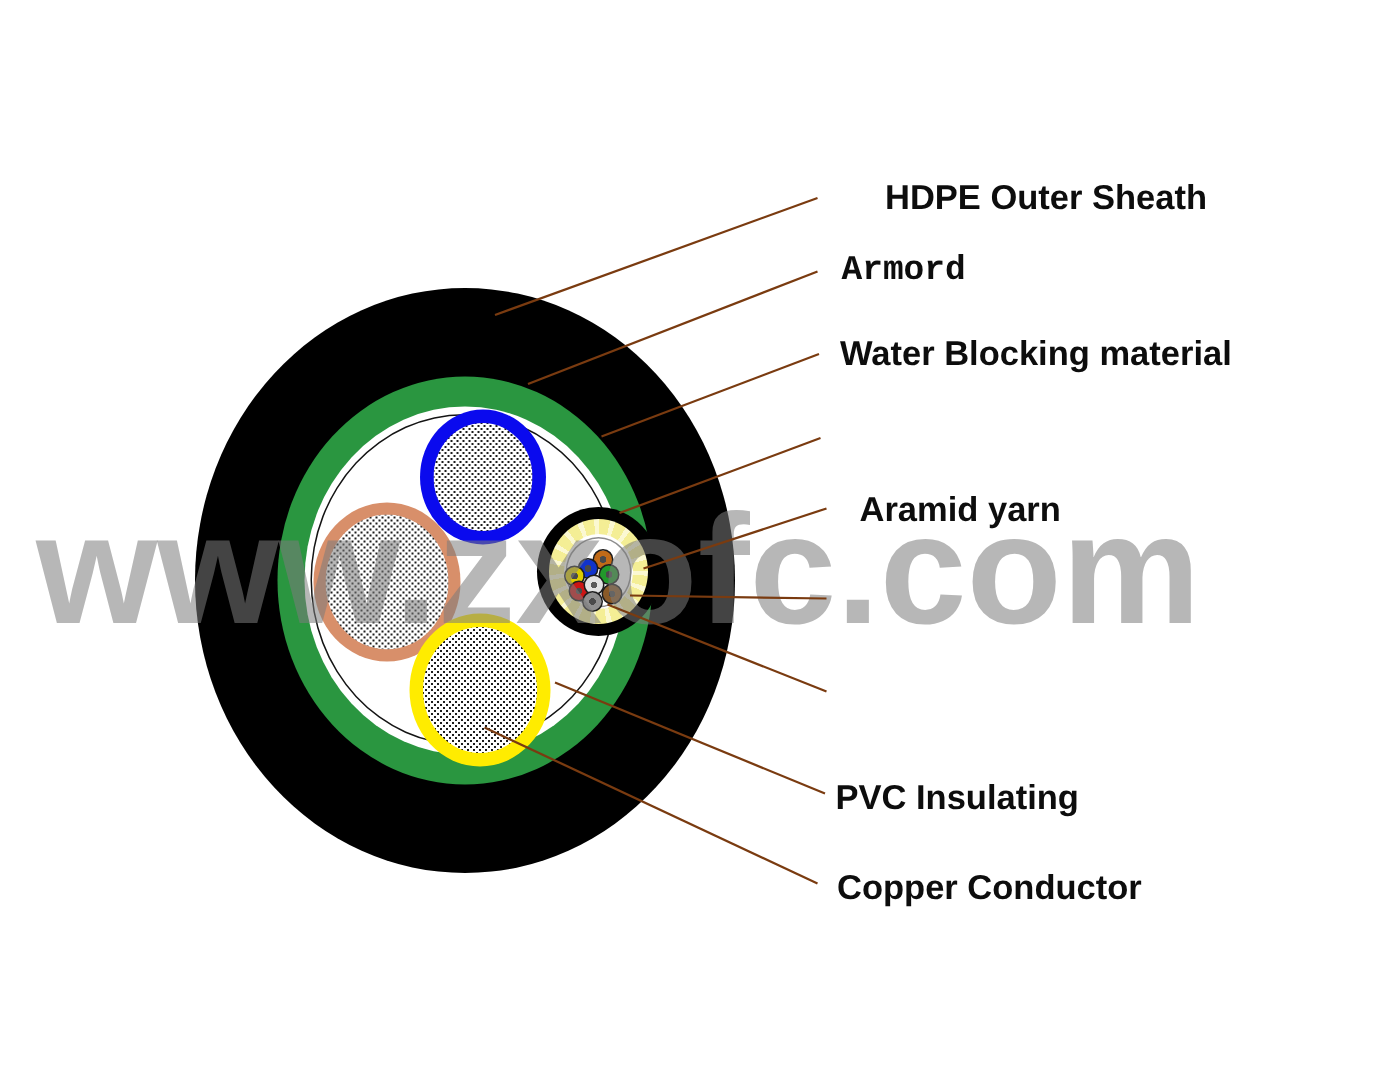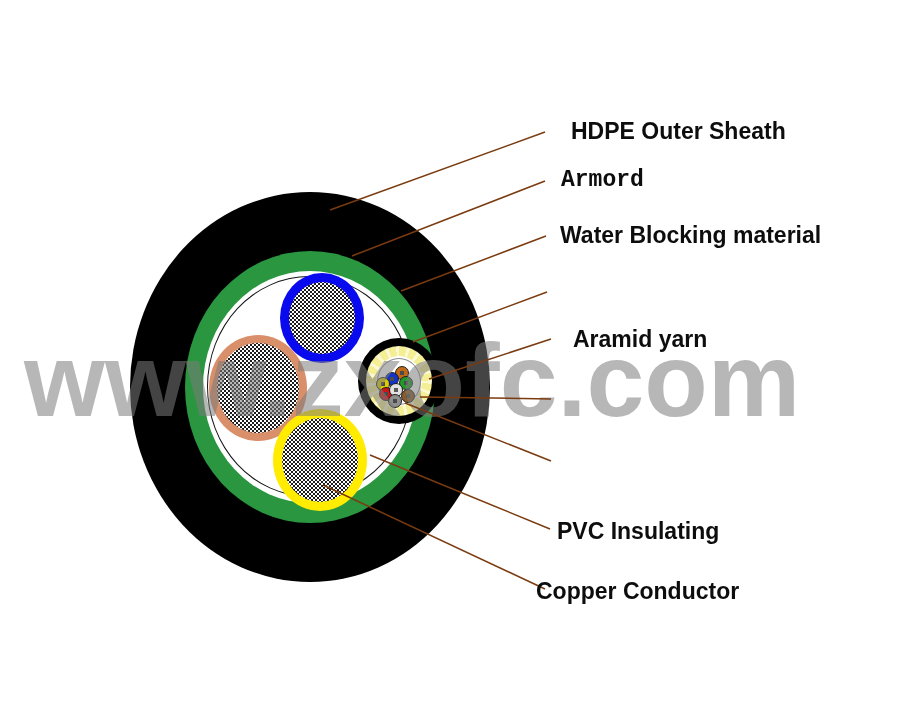--- a/index.html
+++ b/index.html
@@ -58,29 +58,29 @@
     letter-spacing:0px;white-space:nowrap;
     z-index:5;
   }
 
   
   .lines-svg{left:0;top:0;z-index:6;}
   .label{
     height:28px;line-height:28px;white-space:nowrap;
     font-size:23px;font-weight:bold;color:#0d0d0d;z-index:7;
   }
-  .lbl-1{left:571px;top:117px;}
+  .lbl-1{left:590px;top:117px;}
   .lbl-2{left:561px;top:166px;font-family:Liberation Mono, monospace;}
   .lbl-3{left:560px;top:221px;text-align:center;}
   .lbl-4{left:560px;top:278px;}
   .lbl-5{left:561px;top:325px;margin-left:12px;}
   .lbl-6{left:557px;top:385px;}
   .lbl-7{left:557px;top:448px;}
   .lbl-8{left:557px;top:517px;}
-  .lbl-9{left:536px;top:577px;}
+  .lbl-9{left:558px;top:577px;}
 </style>
 </head>
 <body>
 
 <div class="canvas">
 
   <div class="abs round outer-sheath"></div>
   <div class="abs round armor-ring"></div>
   <div class="abs round inner-white"></div>
   <div class="abs round cable-sheath-line"></div>

